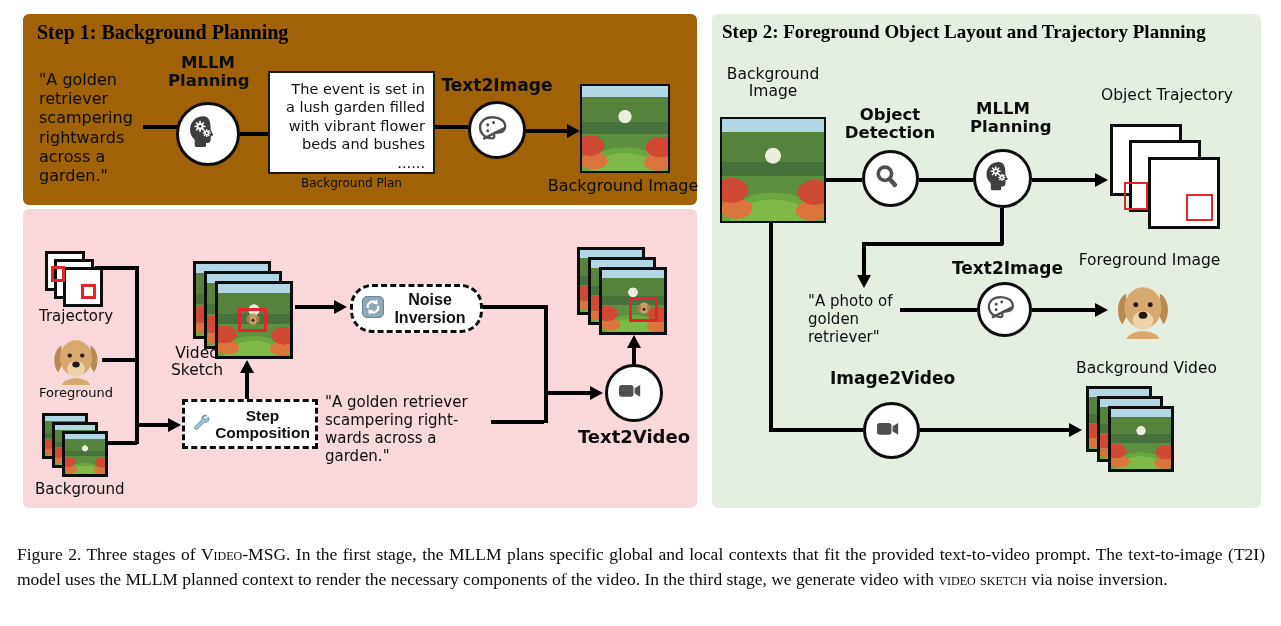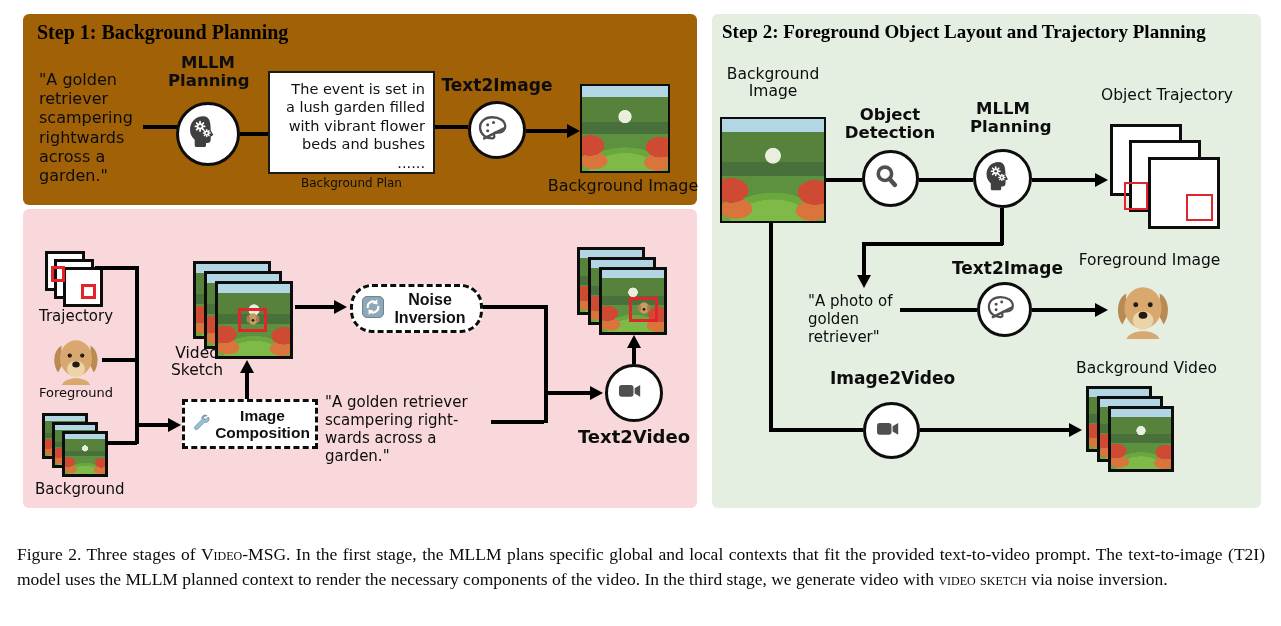--- a/index.html
+++ b/index.html
@@ -164,21 +164,21 @@
     <div class="vl" style="left:112px;top:57px;height:178px;"></div>
     <div class="hl" style="left:112px;top:214px;width:34px;"></div>
     <div class="ah-r" style="left:145px;top:209px;"></div>
 
     <div class="dashed" style="left:159px;top:190px;width:136px;height:50px;font-size:15.5px;">
       <span>
         <svg viewBox="0 0 24 24" width="20" height="20">
           <path d="M20.5 4.5 a4 4 0 0 0-6.2 4.6 L6.2 17.2 a2.2 2.2 0 1 0 3.1 3.1 L17.4 12.2 a4 4 0 0 0 4.6-6.2 l-2.8 2.8 -2.7-.6 -.6-2.7 Z" fill="#9cc0d4" stroke="#5d86a0" stroke-width="0.9"></path>
         </svg>
       </span>
-      <span class="txt" style="width:96px;">Image Composition</span>
+      <span class="txt" style="width:96px;">Step Composition</span>
     </div>
 
     <div class="vl" style="left:222px;top:163px;height:27px;"></div>
     <div class="ah-u" style="left:217px;top:151px;"></div>
 
     <div style="position:absolute;left:170px;top:52px;width:122px;height:100px;">
       <div class="frame" style="left:0;top:0;width:78px;height:78px;">
           <div class="garden"></div>
         </div>
       <div class="frame" style="left:11px;top:10px;width:78px;height:78px;">

